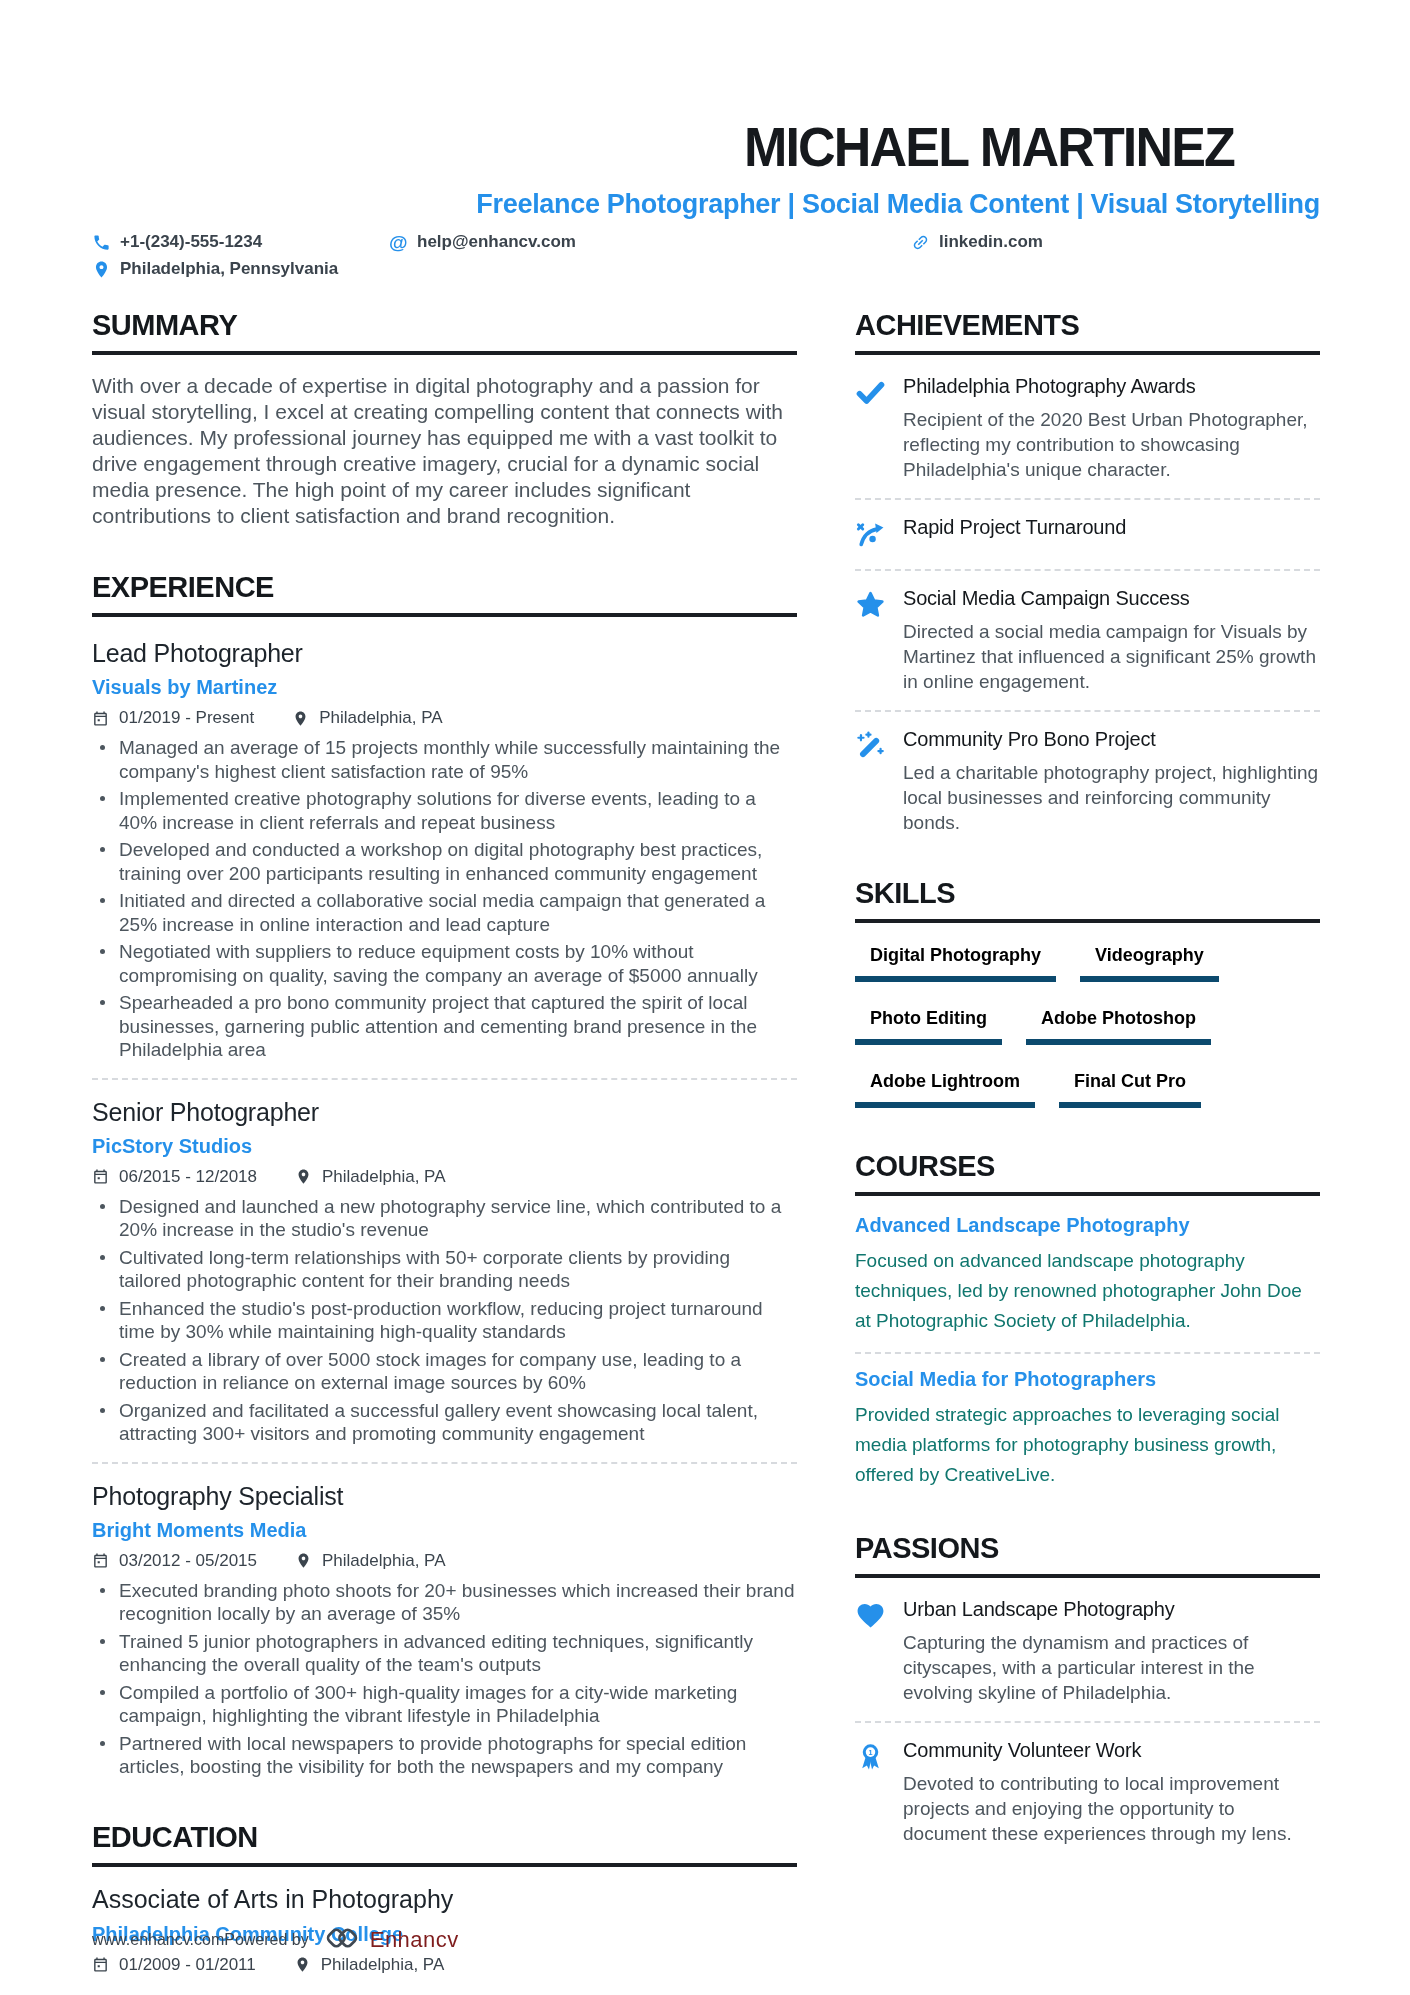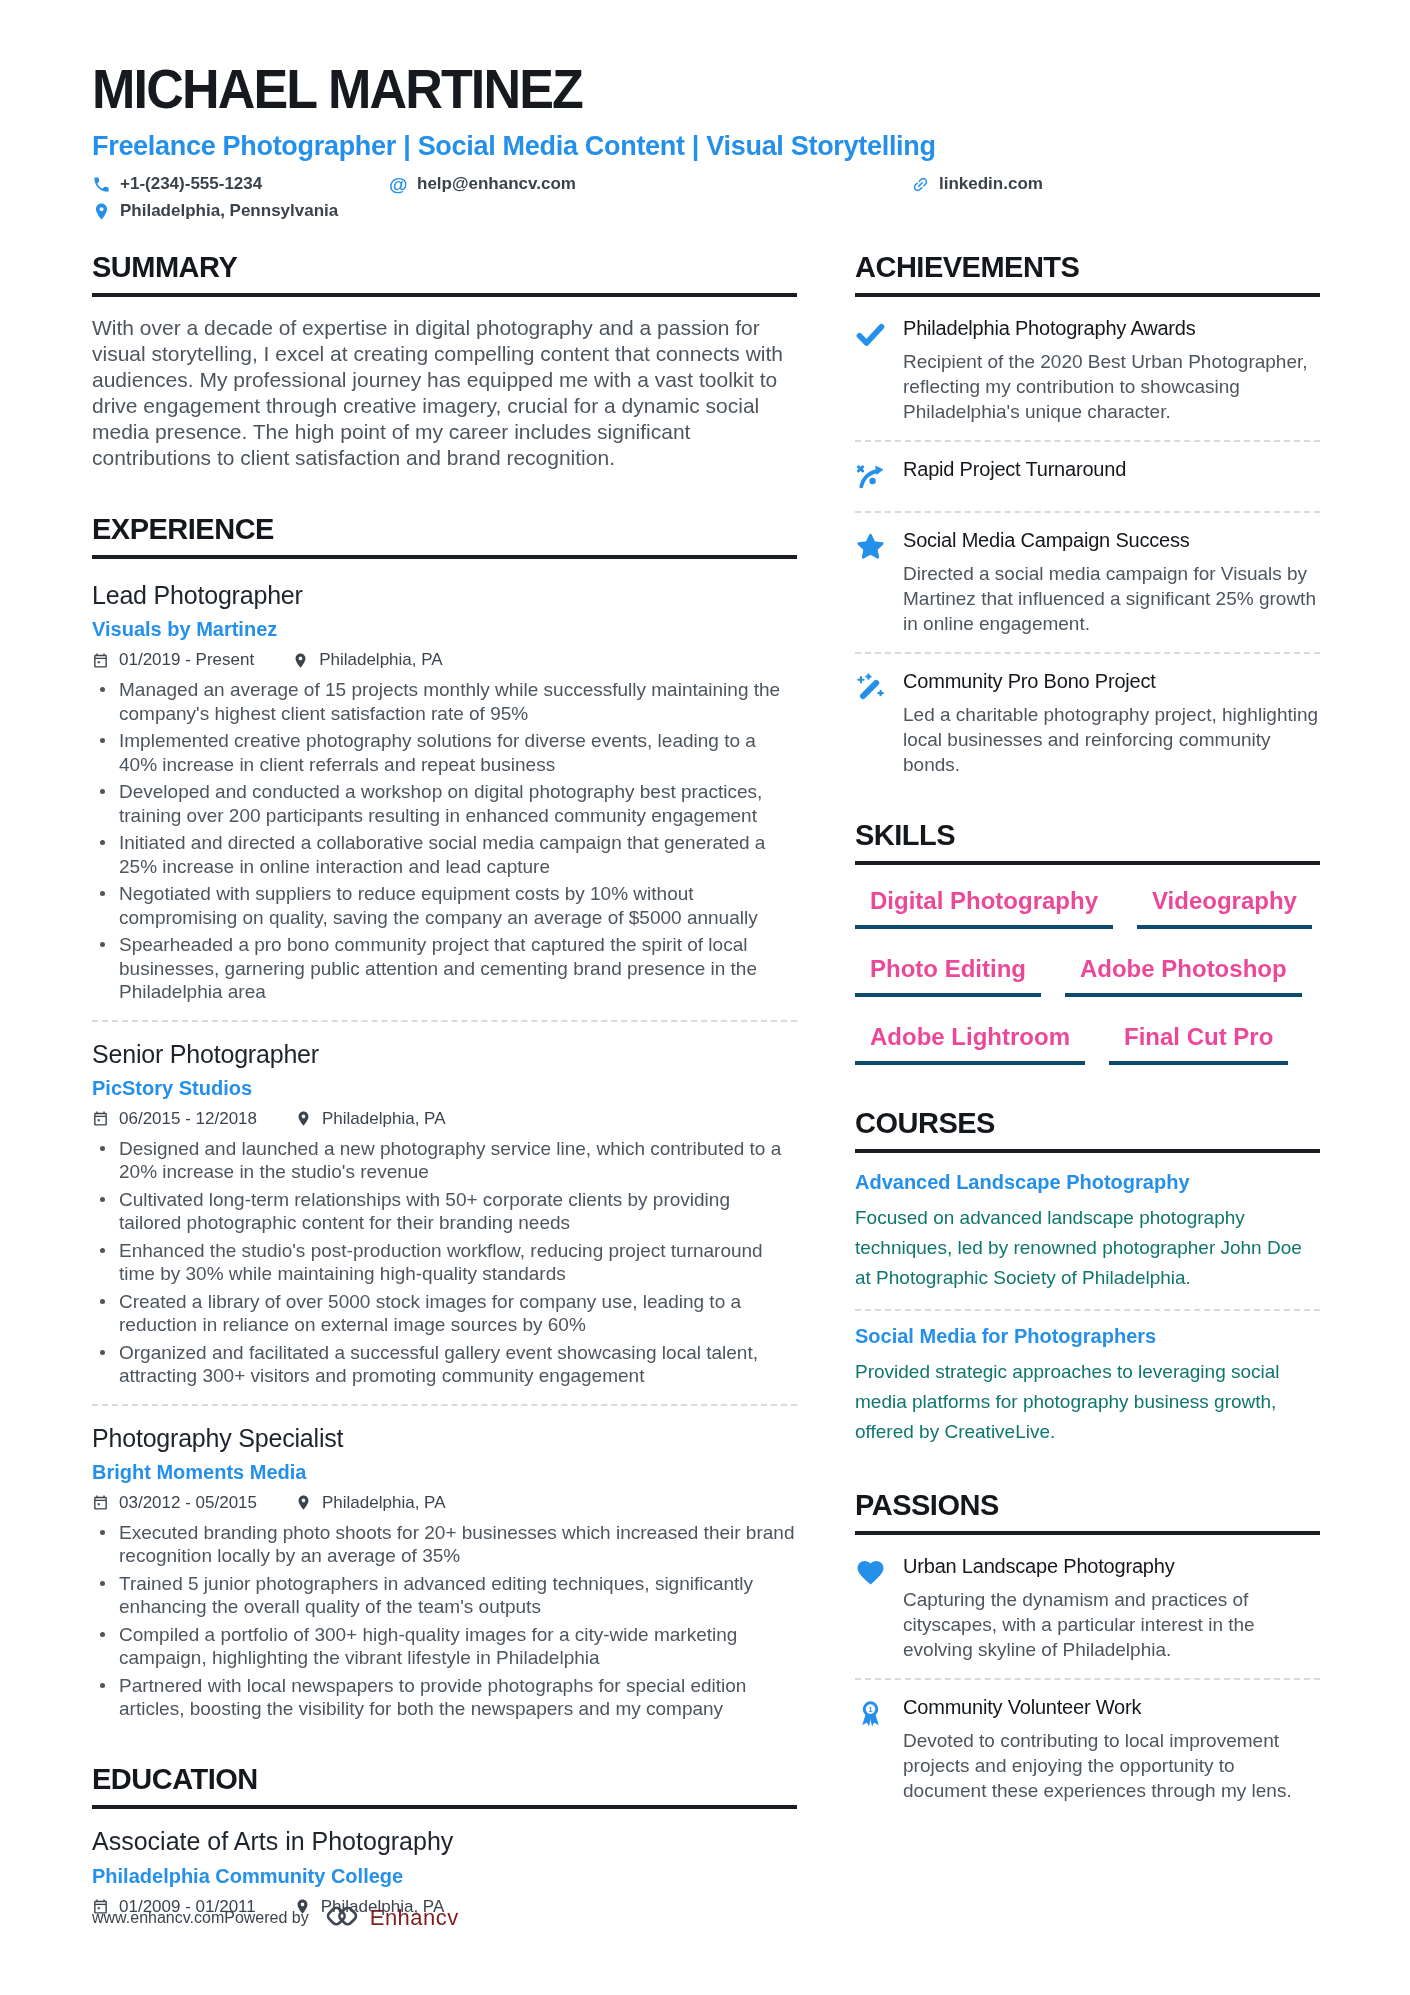--- a/index.html
+++ b/index.html
@@ -2,21 +2,21 @@
 <html><head>
 <meta charset="utf-8">
 <style>
   * { margin:0; padding:0; box-sizing:border-box; }
   html,body { background:#ffffff; }
   body { font-family:"Liberation Sans", sans-serif; color:#454e57; }
   .page { width:1410px; min-height:1995px; background:#fff; position:relative; overflow:hidden; }
   .margins { padding:0 90px 0 92px; }
 
   
-  .header { padding-top:56px; }
+  .header { padding-top:114px;text-align:right; }
   .name { font-size:56px; font-weight:700; color:#16191d; letter-spacing:-2px;
           transform:scaleX(.93); transform-origin:left; white-space:nowrap; }
   .title { margin-top:10px; font-size:27px; font-weight:700; color:#2590ea; letter-spacing:-.3px; }
   .contact { margin-top:12px; font-size:17px; font-weight:700; color:#3a434c; }
   .contact-row { display:grid; grid-template-columns:297px 522px auto; align-items:center; }
   .contact-row + .contact-row { margin-top:7px; grid-template-columns:auto; }
   .c-item { display:flex; align-items:center; gap:9px; }
   .c-icon { width:19px; height:19px; flex:0 0 auto; display:inline-flex; }
   .at-glyph { color:#2590ea; font-size:19px; font-weight:700; line-height:19px; }
 
@@ -44,22 +44,22 @@
   
   .r-item { display:flex; gap:14px; padding-top:2px; }
   .r-icon { flex:0 0 34px; width:34px; padding-top:2px; }
   .r-icon svg { width:31px; height:31px; }
   .r-body { flex:1; }
   .r-title { font-size:20px; font-weight:400; color:#14181c; letter-spacing:-.2px; }
   .r-text { margin-top:9px; font-size:19px; line-height:25px; color:#4d565e; }
 
   
   .skills-wrap { display:flex; flex-wrap:wrap; column-gap:24px; row-gap:26px; padding-top:4px; }
-  .skill { font-size:24px; font-weight:700; color:#ec4899; padding:0 15px 10px 15px;
-           border-bottom:4px solid #0c4a6e; }
+  .skill { font-size:18px; font-weight:700; color:#000000; padding:0 15px 10px 15px;
+           border-bottom:6px solid #0c4a6e; }
 
   
   .course-title { font-size:20px; font-weight:700; color:#2590ea; }
   .course-text { margin-top:9px; font-size:19px; line-height:30px; color:#0f766e; }
 
   
   .edu-degree { font-size:25px; color:#1d242b; font-weight:400; }
   .edu-school { margin-top:9px; font-size:20px; font-weight:700; color:#2590ea; }
 
   

